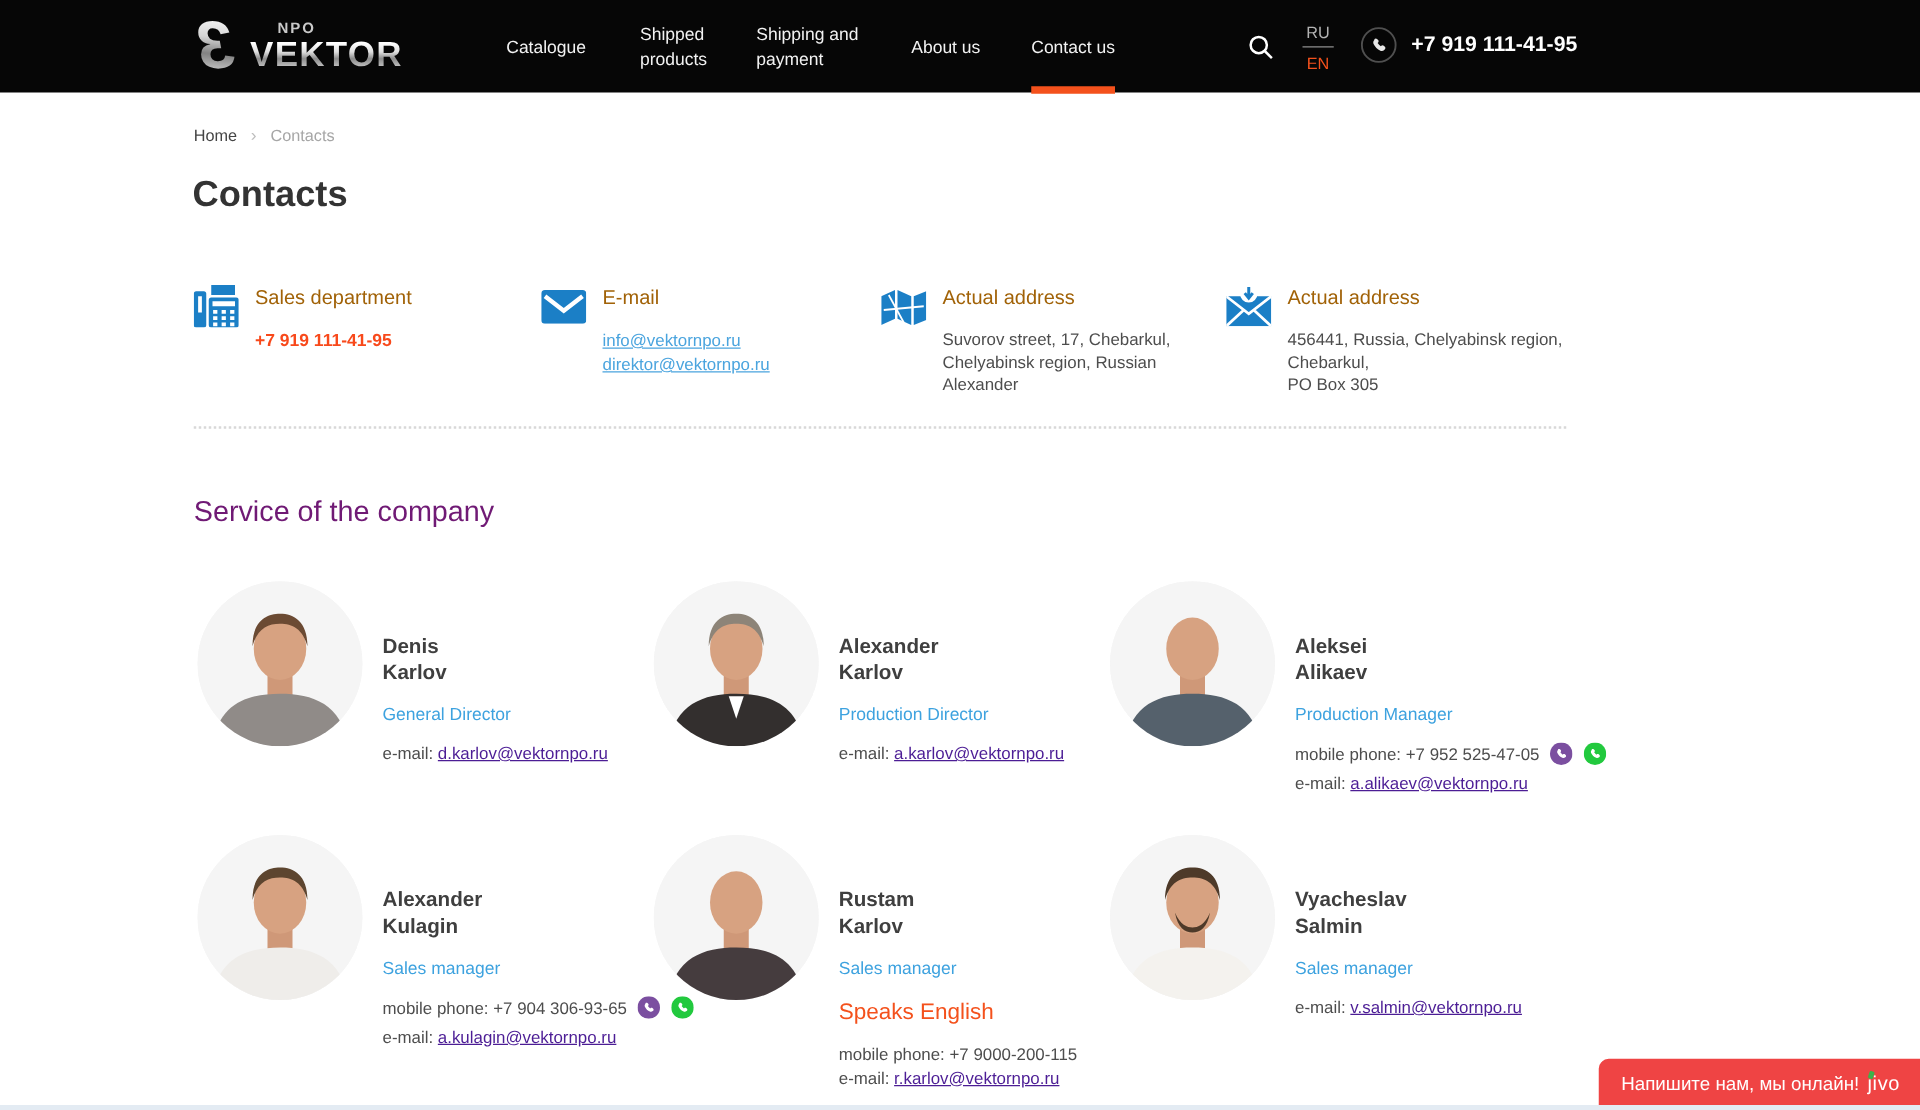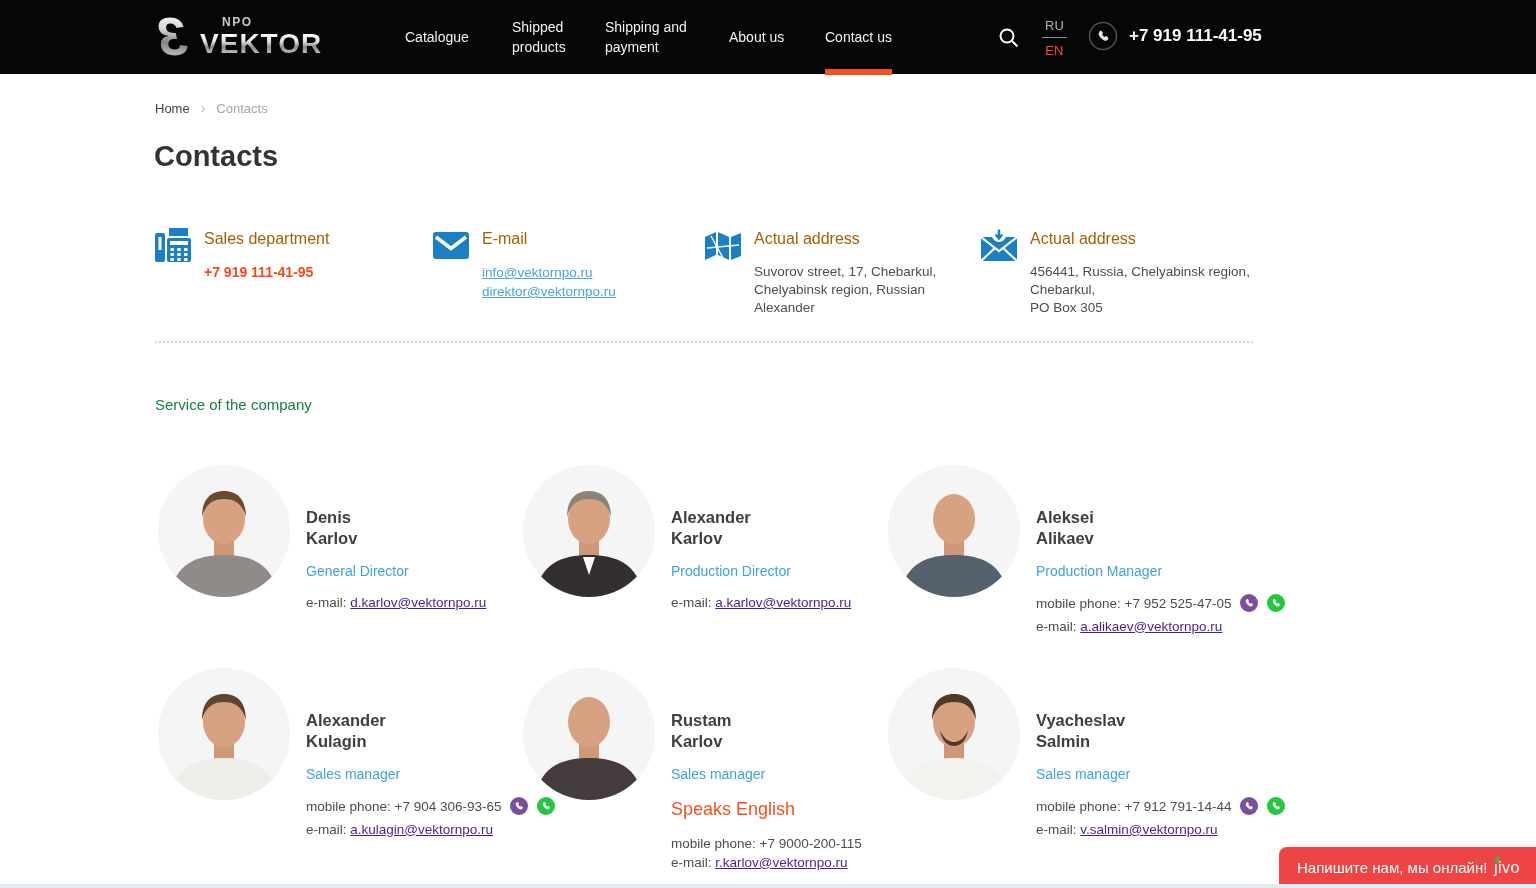--- a/index.html
+++ b/index.html
@@ -49,21 +49,21 @@
   .info-sales{left:155px;width:265px;}
   .info-email{left:433px;width:250px;}
   .info-actual{left:705px;width:270px;}
   .info-postal{left:981px;width:280px;}
   .info-title{font-size:16px;font-weight:normal;color:#a16207;padding-top:4px;}
   .info-content{margin-top:15px;font-size:13.5px;color:#4d4d4d;line-height:18px;}
   .info-phone{color:#f8491b;font-weight:bold;font-size:14px;}
   .info-link{display:block;color:#4aa4de;text-decoration:underline;line-height:19px;cursor:pointer;}
   .divider{position:absolute;left:155px;top:341px;width:1098px;border-top:2px dotted #d8d8d8;}
   
-  .services-title{position:absolute;left:155px;top:396px;font-size:15px;color:#15803d;}
+  .services-title{position:absolute;left:155px;top:396px;font-size:23px;color:#701a75;}
   .card{position:absolute;display:flex;width:355px;}
   .r1c1{left:158px;top:465px;} .r1c2{left:523px;top:465px;} .r1c3{left:888px;top:465px;}
   .r2c1{left:158px;top:668px;} .r2c2{left:523px;top:668px;} .r2c3{left:888px;top:668px;}
   .avatar{width:132px;height:132px;border-radius:50%;overflow:hidden;flex:none;background:#f5f5f5;}
   .card-body{margin-left:16px;padding-top:42px;}
   .person-name{font-size:16.5px;font-weight:bold;color:#3f3f3f;line-height:21px;}
   .person-role{margin-top:14px;font-size:14px;color:#3da2df;}
   .person-note{margin-top:17px;font-size:18px;color:#f4511c;}
   .person-details{margin-top:15px;font-size:13.5px;color:#4d4d4d;line-height:18.5px;}
   .detail-row{white-space:nowrap;}
@@ -397,40 +397,20 @@
     </svg>
   </div>
   <div class="card-body">
     <div class="person-name">
       <div>Vyacheslav</div>
       <div>Salmin</div>
     </div>
     <div class="person-role">Sales manager</div>
     <div class="person-details">
       <div class="detail-row">
-        <span>mobile phone:</span>
-        <span>+7 912 791-14-44</span>
-        <span class="msn">
-          <svg width="18" height="18" viewBox="0 0 18 18">
-              <circle cx="9" cy="9" r="9" fill="#7b4fa0"></circle>
-              <g transform="translate(2.7 2.7) scale(0.7)">
-                <path fill="#ffffff" d="M5.4 3.9c.6-.6 1.5-.6 2.1 0l.9.9c.6.6.6 1.5 0 2.1l-.4.4c.7 1.1 1.6 2 2.7 2.7l.4-.4c.6-.6 1.5-.6 2.1 0l.9.9c.6.6.6 1.5 0 2.1l-.5.5c-.9.9-2.2 1.1-3.3.6-2.5-1.2-4.5-3.2-5.7-5.7-.5-1.1-.3-2.4.6-3.3z"></path>
-              </g>
-            </svg>
-        </span>
-        <span class="msn">
-          <svg width="18" height="18" viewBox="0 0 18 18">
-              <circle cx="9" cy="9" r="9" fill="#22c93e"></circle>
-              <g transform="translate(2.7 2.7) scale(0.7)">
-                <path fill="#ffffff" d="M5.4 3.9c.6-.6 1.5-.6 2.1 0l.9.9c.6.6.6 1.5 0 2.1l-.4.4c.7 1.1 1.6 2 2.7 2.7l.4-.4c.6-.6 1.5-.6 2.1 0l.9.9c.6.6.6 1.5 0 2.1l-.5.5c-.9.9-2.2 1.1-3.3.6-2.5-1.2-4.5-3.2-5.7-5.7-.5-1.1-.3-2.4.6-3.3z"></path>
-              </g>
-            </svg>
-        </span>
-      </div>
-      <div class="detail-row">
         <span>e-mail:</span>
         <a class="email-link">v.salmin@vektornpo.ru</a>
       </div>
     </div>
   </div>
 </div>
 
 <div class="chat">
   <span class="chat-msg">Напишите нам, мы онлайн!</span>
   <span class="jivo"><span class="jivo-j">ȷ</span><span>ivo</span></span>

